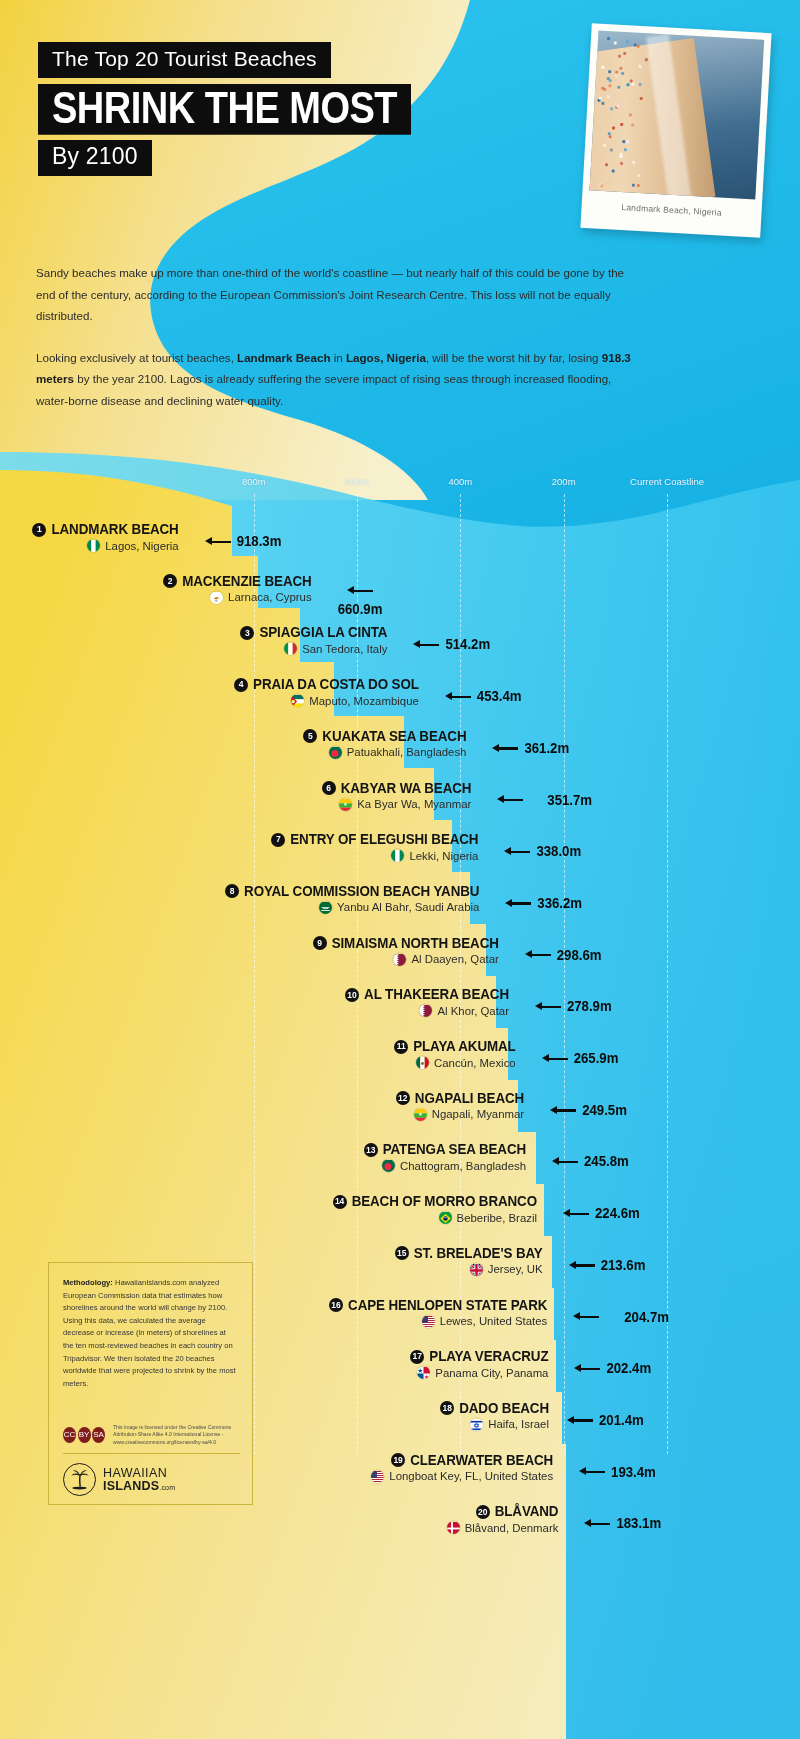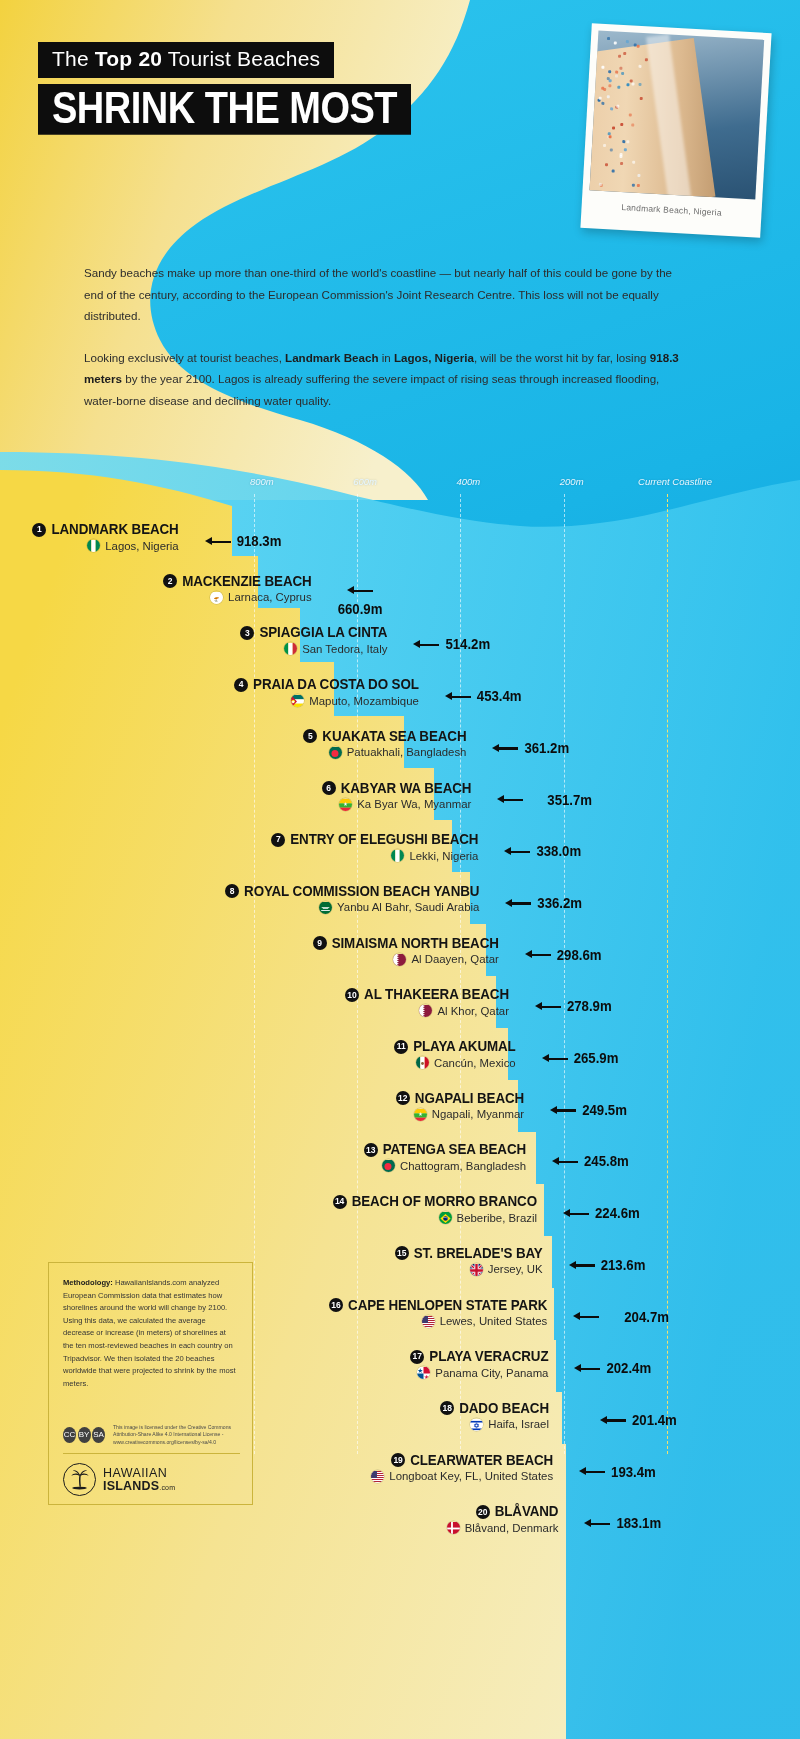--- a/index.html
+++ b/index.html
@@ -39,21 +39,21 @@
   .title-block { position: absolute; left: 38px; top: 42px; }
   .t-line {
     background: #0d0d0d;
     color: #ffffff;
     display: inline-block;
     white-space: nowrap;
     padding: 5px 14px 7px 14px;
     letter-spacing: 0.2px;
   }
   .t1 { font-size: 21px; font-weight: 400; }
-  .t1 b { font-weight: 700; text-align: center; }
+  .t1 b { font-weight: 400; text-align: center; }
   .t2, .t3 {
     font-size: 38px;
     font-weight: 700;
     letter-spacing: -0.5px;
     padding: 1px 14px 4px 14px;
     transform: scaleY(1.18);
     transform-origin: left top;
     line-height: 1.0;
   }
   .t2wrap, .t3wrap { margin-top: 6px; height: 46px; }
@@ -102,39 +102,38 @@
   }
 
   
   .intro {
     position: absolute;
     left: 36px; top: 262px;
     width: 596px;
     color: #2c2c2c;
     font-size: 11.6px;
     line-height: 21.5px;
-    margin-left: 48px;
   }
   .intro p + p { margin-top: 20px; }
   .intro b { font-weight: 700; color: #1d1d1d; }
 
   
   .chart { position: absolute; left: 0; top: 452px; width: 800px; height: 1020px; }
   .chart-title {
     position: absolute;
     left: 0; right: 0; top: 5px;
     text-align: center;
     font-size: 10.5px;
     font-weight: 700;
     color: #0e2733;
     letter-spacing: -0.1px;
   }
   .chart-title-inner { margin-left: 38px; }
 
-  .ticks { position: absolute; left: 8px; top: 24px; width: 736px; height: 16px; font-style: italic; }
+  .ticks { position: absolute; left: 0; top: 24px; width: 736px; height: 16px; }
   .tick-lbl {
     position: absolute;
     font-size: 9.5px;
     color: #e8f7ff;
     transform: translateX(-50%);
     white-space: nowrap;
     text-shadow: 0 0 2px rgba(0,60,90,0.25);
   }
   .gridline {
     position: absolute;
@@ -236,21 +235,21 @@
 
   .cc-row {
     position: absolute;
     left: 14px; right: 12px; bottom: 58px;
     display: flex; align-items: center; gap: 8px;
   }
   .cc-badge { display: flex; gap: 1.5px; flex: 0 0 auto; }
   .cc-badge span {
     width: 13px; height: 16px;
     border-radius: 50%;
-    background: #404040;
+    background: #7f1d1d;
     color: #fff;
     font-size: 8px;
     display: flex; align-items: center; justify-content: center;
     line-height: 1;
   }
   .cc-text { font-size: 5.1px; line-height: 7.4px; color: #4a4a4a; }
 
   .method-divider {
     position: absolute;
     left: 14px; right: 12px; bottom: 50px;
@@ -318,20 +317,21 @@
              L536,1132 L536,1184 L544,1184 L544,1236
              L552,1236 L552,1288 L554,1288 L554,1340
              L556,1340 L556,1392 L562,1392 L562,1444
              L566,1444 L566,1739 L0,1739 Z" fill="url(#sandGrad2)"></path>
   </svg>
 
   <div class="header">
     <div class="title-block">
       <div><span class="t-line t1"><span>The </span><b>Top 20</b><span> Tourist Beaches</span></span></div>
       <div class="t3wrap"><span class="t-line t3">SHRINK THE MOST</span></div>
+      <div class="t4wrap"><span class="t-line t4">By 2100</span></div>
     </div>
 
     <div class="polaroid">
       <div class="polaroid-photo">
         <div class="photo-sand"></div>
         <div class="photo-surf"></div>
         <div class="photo-dots" id="photo-dots">
             <i style="left: 5.8771%; top: 95.7583%; background: rgb(232, 115, 74); opacity: 0.63701;"></i>
             <i style="left: 21.9714%; top: 6.78332%; background: rgb(47, 111, 168); opacity: 0.853158;"></i>
             <i style="left: 12.6027%; top: 86.0933%; background: rgb(47, 111, 168); opacity: 0.91123;"></i>
@@ -780,21 +780,21 @@
             <div class="loc-line">
               <span class="flag"><svg viewBox="0 0 24 24" width="13" height="13">
                   <rect width="24" height="24" fill="#fff"></rect>
                   <rect y="3.5" width="24" height="3" fill="#0038b8"></rect>
                   <rect y="17.5" width="24" height="3" fill="#0038b8"></rect>
                   <path d="M12 7 L16 14 H8 Z M12 17 L8 10 H16 Z" fill="none" stroke="#0038b8" stroke-width="1.2"></path>
                 </svg></span>
               <span class="loc-name">Haifa, Israel</span>
             </div>
           </div>
-          <div class="value-group" style="left: 600px;">
+          <div class="value-group" style="left: 567px;">
             <span class="arrow"></span>
             <span class="value-lbl">201.4m</span>
           </div>
         </div>
         <div class="row" style="top: 954.6px;">
           <div class="row-text" style="right: 246.891px;">
             <div class="beach-line">
               <span class="rank">19</span>
               <span class="beach-name">CLEARWATER BEACH</span>
             </div>

